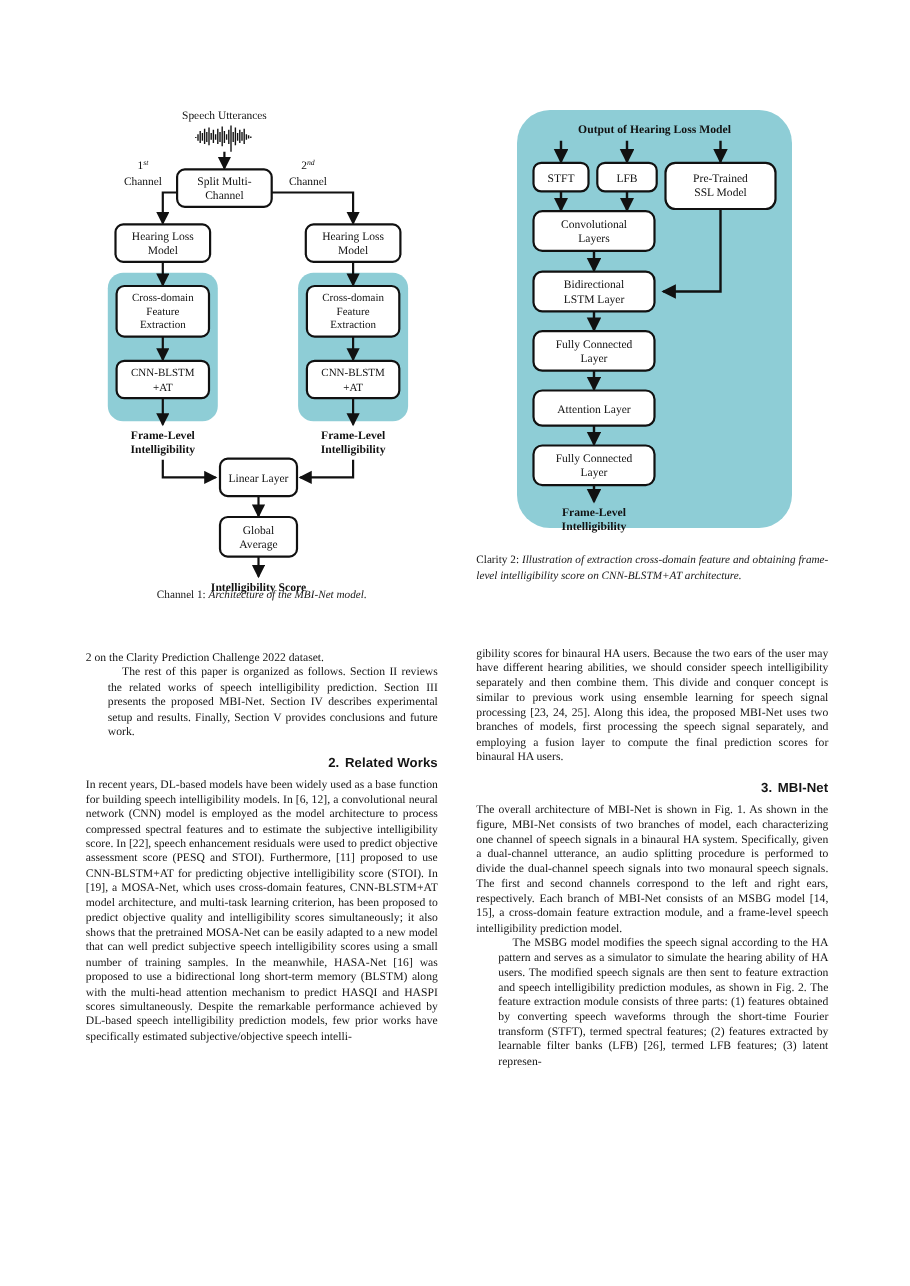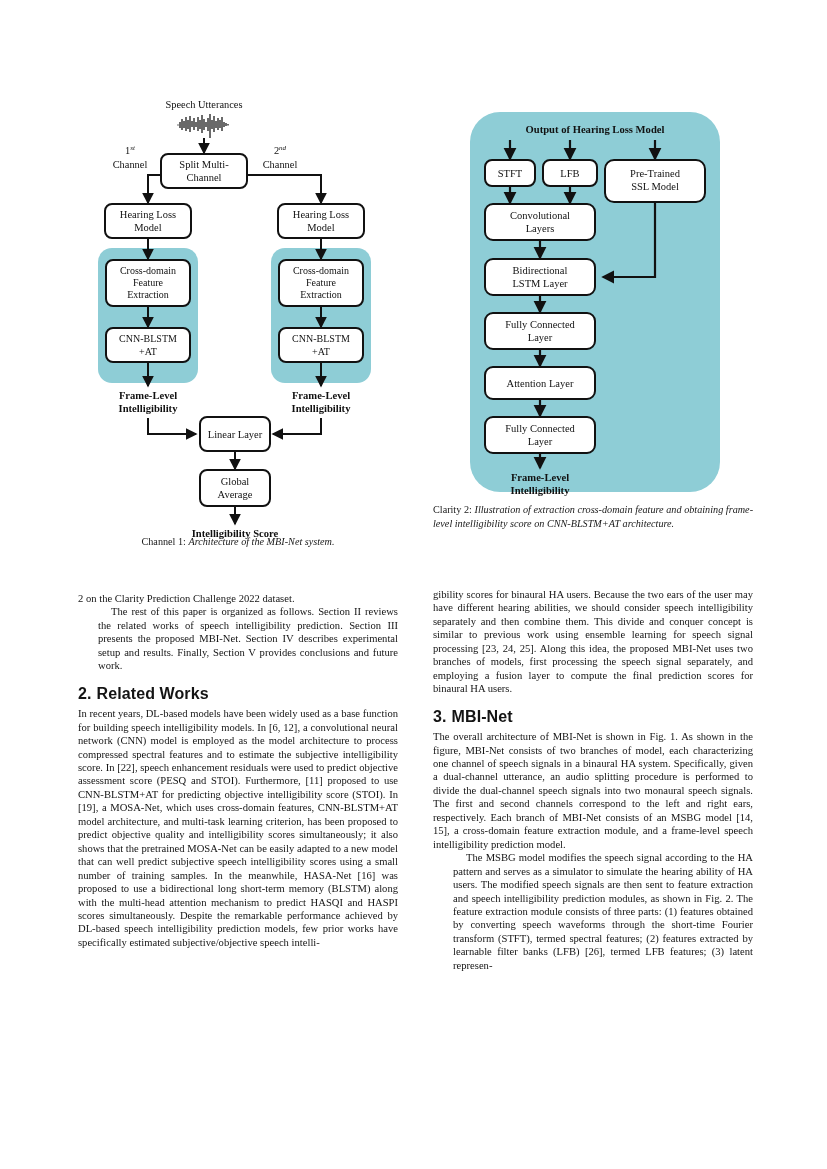--- a/index.html
+++ b/index.html
@@ -21,21 +21,21 @@
     inset: 0;
     width: 827px;
     height: 849px;
   }
 
   
   .fig {
     position: absolute;
   }
   #figure1 { left: 78px; top: 96px; width: 320px; height: 470px; }
-  #figure2 { left: 433px; top: 108px; width: 320px; height: 470px; }
+  #figure2 { left: 433px; top: 96px; width: 320px; height: 470px; }
 
   .fig-svg { display: block; }
 
   .caption {
     position: absolute;
     font-size: 10.2px;
     line-height: 13.6px;
     text-align: justify;
     color: #181818;
   }
@@ -56,23 +56,23 @@
     hyphens: manual;
   }
   #col-left  { left: 78px;  top: 592px; }
   #col-right { left: 433px; top: 588px; }
 
   .col p { margin: 0; }
   .col p.indent { text-indent: 13px; margin-left: 20px; }
 
   h2.section {
     font-family: "Liberation Sans", "DejaVu Sans", sans-serif;
-    font-size: 16px;
+    font-size: 12px;
     font-weight: bold;
-    text-align: left;
+    text-align: right;
     margin: 14px 0 7px 0;
     letter-spacing: .1px;
   }
   h2.section .num { margin-right: 5px; }
 
   
   text { font-family: "Liberation Serif", "DejaVu Serif", serif; fill: #111; }
   .bx { font-size: 10.5px; }
   .bxs { font-size: 10px; }
   .hdr { font-size: 10.6px; font-weight: bold; }
@@ -220,21 +220,21 @@
       </g>
 
       <line x1="157" y1="410" x2="157" y2="428" stroke="#111" stroke-width="2" marker-end="url(#ah)"></line>
 
       <text class="hdr" x="157" y="441" text-anchor="middle">Intelligibility Score</text>
     </svg>
   </div>
 
   <div class="caption" id="caption1">
     <span class="cap-label">Channel 1:</span>
-    <span class="cap-text">Architecture of the MBI-Net system.</span>
+    <span class="cap-text">Architecture of the MBI-Net model.</span>
   </div>
 
   <div class="fig" id="figure2">
     <svg class="fig-svg" width="320" height="400" viewBox="0 0 320 400" xmlns="http://www.w3.org/2000/svg">
       <defs>
         <marker id="ah2" markerWidth="7" markerHeight="7" refX="5.2" refY="3" orient="auto">
           <path d="M0,0 L6,3 L0,6 z" fill="#111"></path>
         </marker>
       </defs>
 

